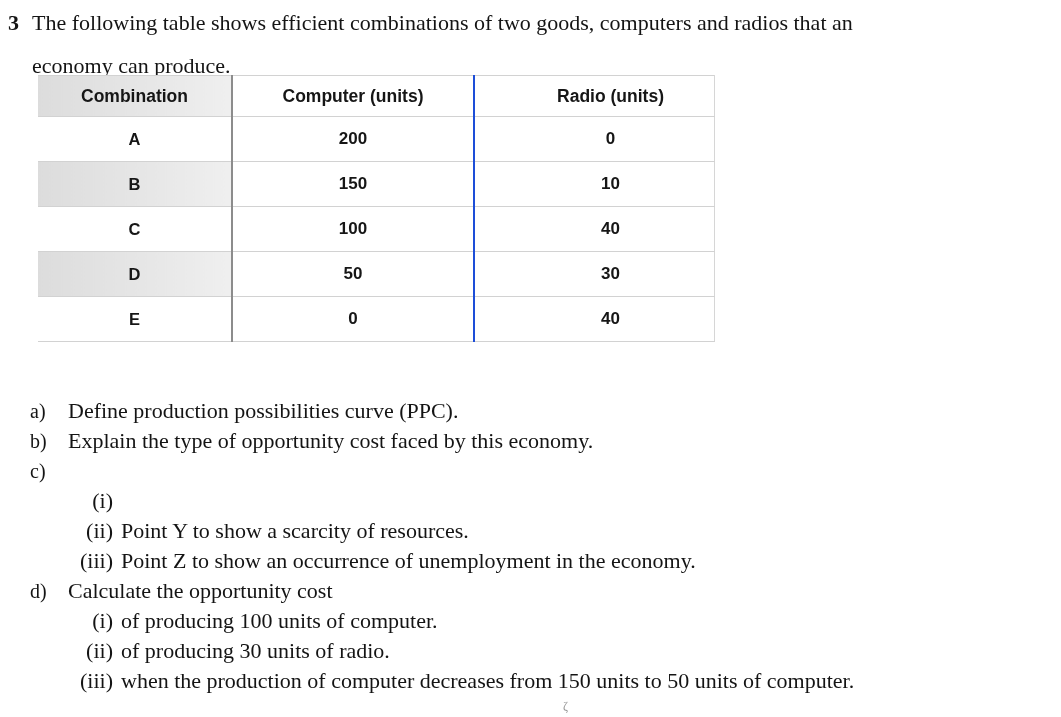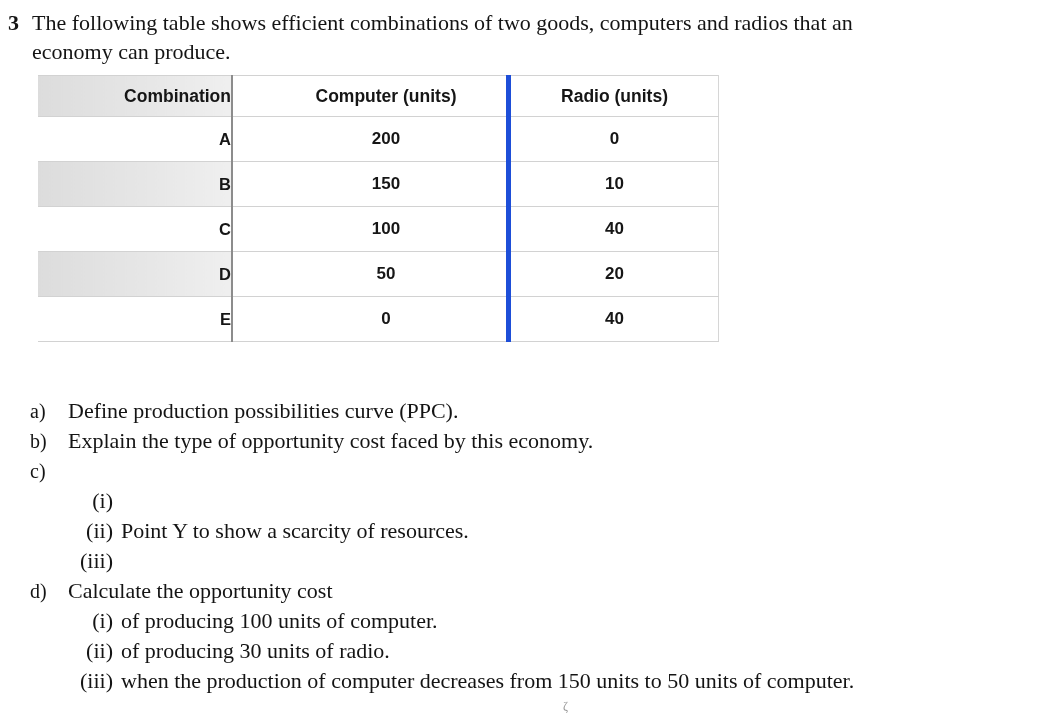--- a/index.html
+++ b/index.html
@@ -23,20 +23,21 @@
       font-size: 22px;
       line-height: 29px;
     }
     .question-header .qnum {
       display: inline-block;
       width: 24px;
       font-weight: bold;
     }
     .question-header .qline2 {
       padding-left: 24px;
+      margin-top: 14px;
     }
 
     
     .data-table {
       position: absolute;
       left: 38px;
       top: 75px;
       border-collapse: collapse;
       font-family: "Liberation Sans", "DejaVu Sans", sans-serif;
       font-weight: bold;
@@ -47,23 +48,23 @@
       text-align: center;
       padding: 0;
       height: 44px;
       border-top: 1px solid #d2d2d2;
       border-bottom: 1px solid #d2d2d2;
     }
     .data-table th {
       height: 40px;
       font-size: 17.5px;
     }
-    .data-table .col-combination { width: 193px; text-align: right; }
-    .data-table .col-computer { width: 240px; border-left: 2px solid #8c8c8c; padding-left: 33px; }
-    .data-table .col-radio { width: 207px; border-left: 5px solid #1d4ed8; border-right: 1px solid #d6d6d6; }
+    .data-table .col-combination { width: 193px; }
+    .data-table .col-computer { width: 240px; border-left: 2px solid #8c8c8c; }
+    .data-table .col-radio { width: 207px; border-left: 2px solid #1d4ed8; border-right: 1px solid #d6d6d6; padding-left: 32px; }
     .data-table .shaded .col-combination {
       background: linear-gradient(90deg, #dcdcdc 0%, #e6e6e6 55%, #efefef 100%);
     }
     .data-table th.col-combination {
       background: linear-gradient(90deg, #d6d6d6 0%, #e2e2e2 60%, #ececec 100%);
     }
     .data-table td.col-combination { font-size: 16.5px; }
 
     
     .subq {
@@ -135,21 +136,21 @@
       <td class="col-radio">10</td>
     </tr>
     <tr>
       <td class="col-combination">C</td>
       <td class="col-computer">100</td>
       <td class="col-radio">40</td>
     </tr>
     <tr class="shaded">
       <td class="col-combination">D</td>
       <td class="col-computer">50</td>
-      <td class="col-radio">20</td>
+      <td class="col-radio">30</td>
     </tr>
     <tr>
       <td class="col-combination">E</td>
       <td class="col-computer">0</td>
       <td class="col-radio">40</td>
     </tr>
   </tbody>
 </table>
 
 <div class="subq">
@@ -166,20 +167,21 @@
   </div>
   <div class="sub">
     <span class="roman">(i)</span>
   </div>
   <div class="sub">
     <span class="roman">(ii)</span>
     <span>Point Y to show a scarcity of resources.</span>
   </div>
   <div class="sub">
     <span class="roman">(iii)</span>
+    <span>Point Z to show an occurrence of unemployment in the economy.</span>
   </div>
   <div class="item">
     <span class="letter">d)</span>
     <span>Calculate the opportunity cost</span>
   </div>
   <div class="sub">
     <span class="roman">(i)</span>
     <span>of producing 100 units of computer.</span>
   </div>
   <div class="sub">

